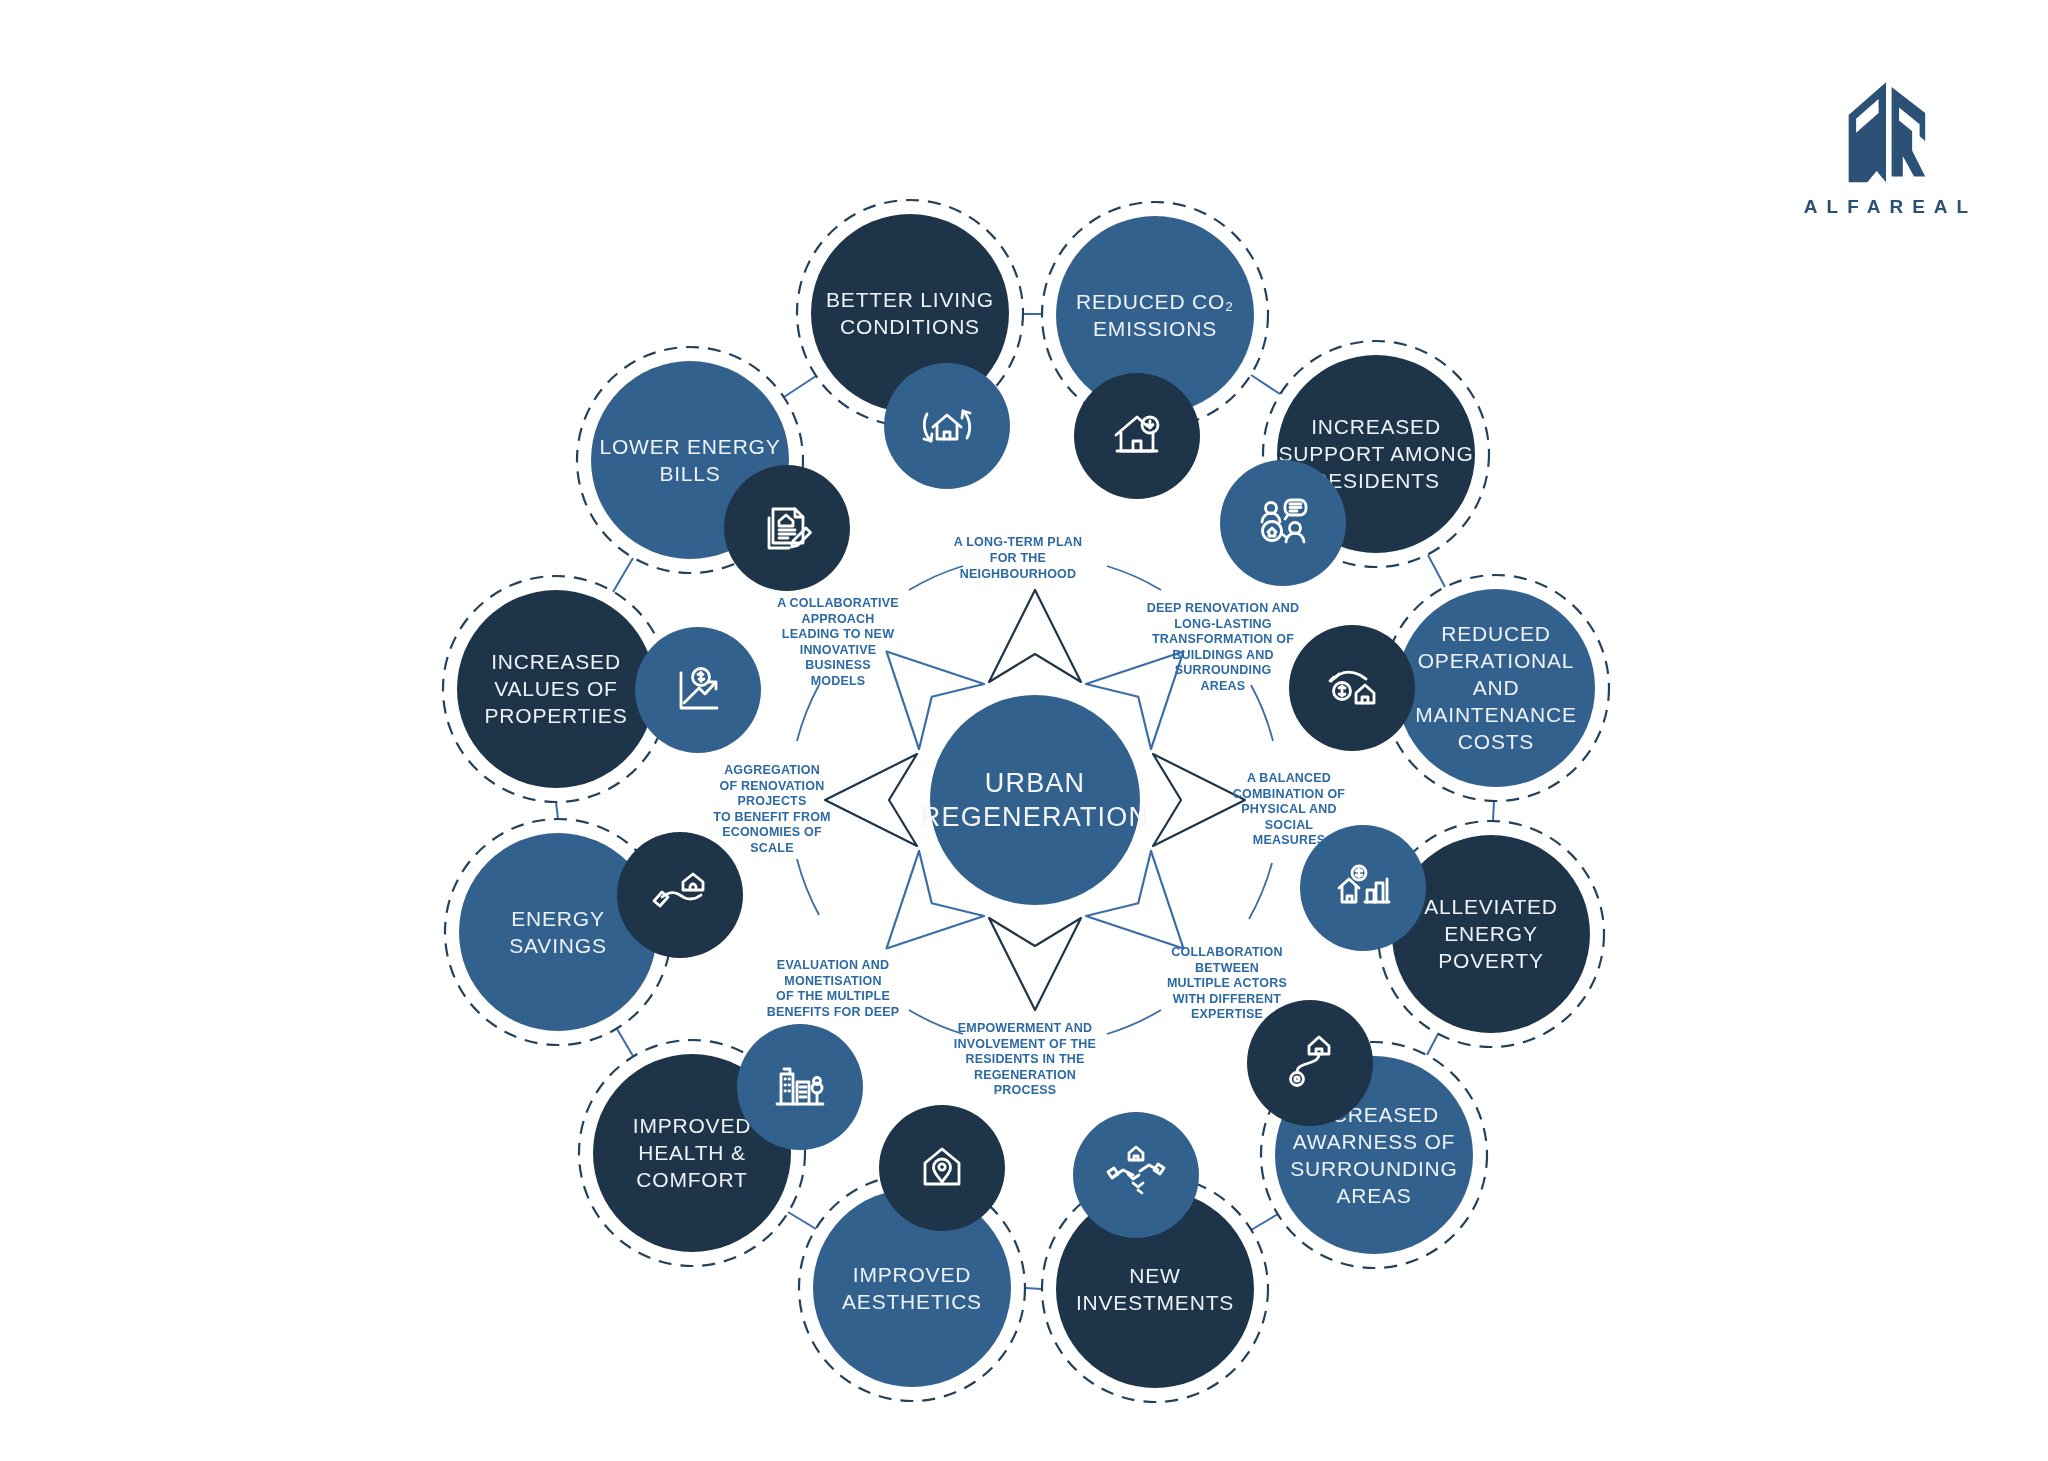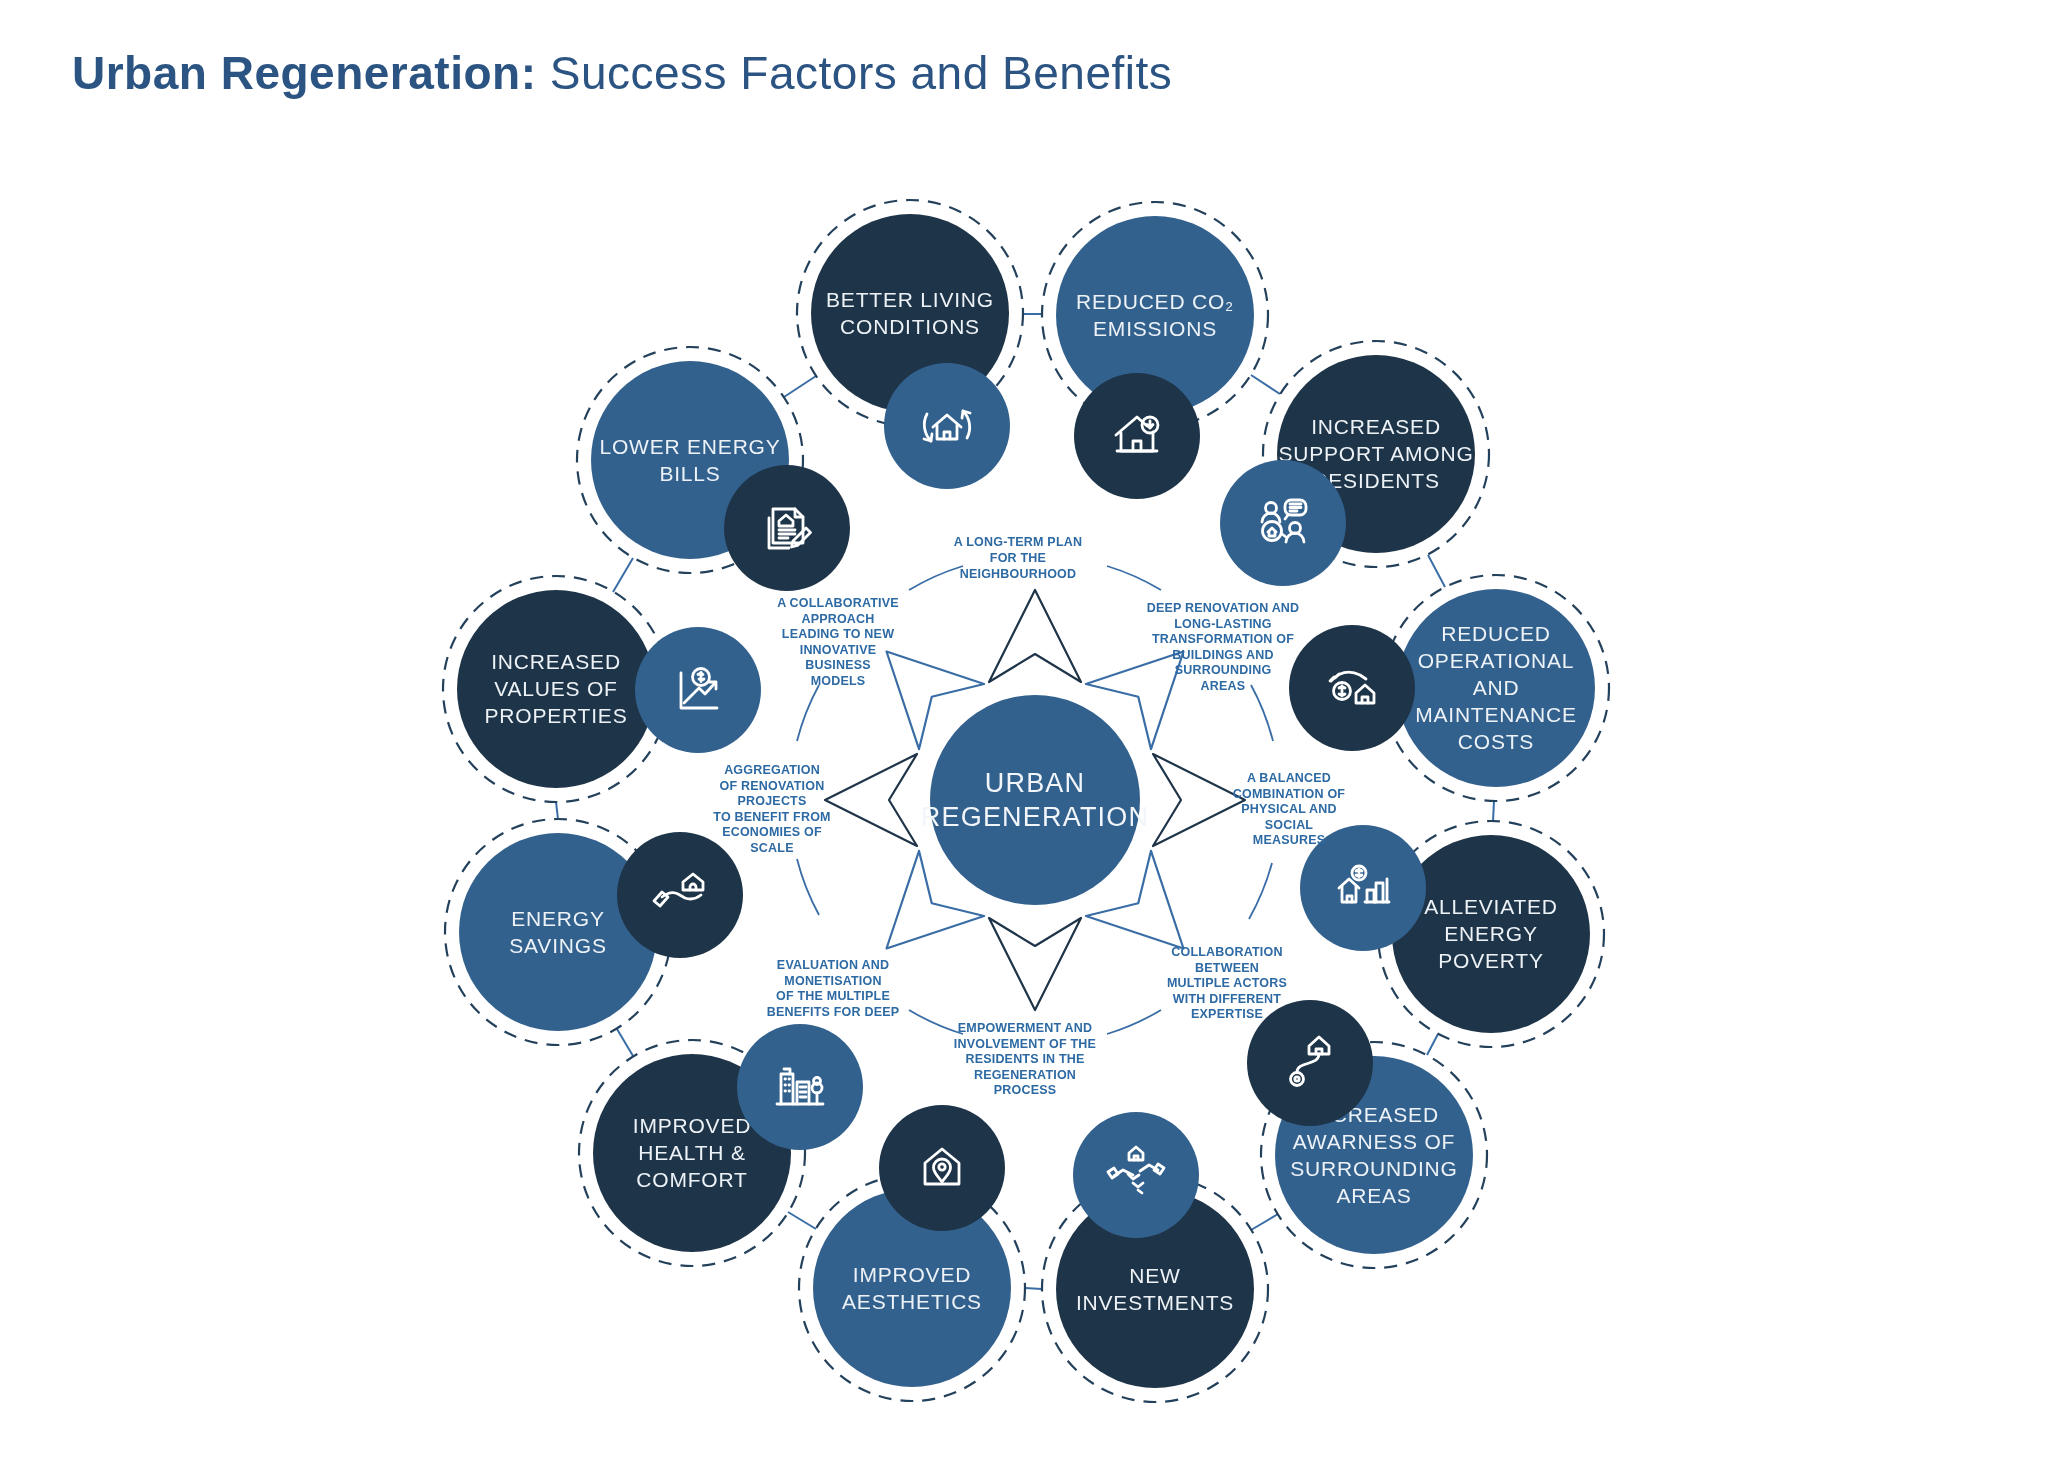--- a/index.html
+++ b/index.html
@@ -19,24 +19,30 @@
   .arc{fill:none;stroke:#3A6DA6;stroke-width:1.8;}
   .arrow-navy{fill:none;stroke:#1E3448;stroke-width:2.2;stroke-linejoin:round;}
   .arrow-blue{fill:none;stroke:#3A6DA6;stroke-width:2.2;stroke-linejoin:round;}
   .icon{stroke:#FFFFFF;stroke-width:2.8;fill:none;stroke-linecap:round;stroke-linejoin:round;}
 </style>
 </head>
 <body>
 
 <div class="page">
 
-  <div class="title">
-    <span class="bold">Urban Regeneration:</span><span class="reg"> Success Factors and Benefits</span>
+
+  <div class="logo">
+    <svg width="110" height="112" viewBox="0 0 100 120">
+      <path d="M10,118 V46 L50,11 V118 L40,106 L30,118 Z" fill="#2B5176"></path>
+      <path d="M18,50 L42,29 V44 L18,65 Z" fill="#FFFFFF"></path>
+      <path d="M56,16 L92,44 V74 L78,62 V84 L92,112 H80 L68,90 V112 H56 Z" fill="#2B5176"></path>
+      <path d="M64,38 L86,56 V70 L64,52 Z" fill="#FFFFFF"></path>
+    </svg>
+    <div class="logo-name">ALFAREAL</div>
   </div>
-
 
   <svg width="2048" height="1461" viewBox="0 0 2048 1461" style="position:absolute;left:0;top:0;">
 
     <g>
       <line class="conn" x1="1023" y1="314" x2="1042" y2="314"></line>
       <line class="conn" x1="1251" y1="375" x2="1280" y2="394"></line>
       <line class="conn" x1="1428" y1="555" x2="1445" y2="587"></line>
       <line class="conn" x1="1494" y1="801" x2="1493" y2="821"></line>
       <line class="conn" x1="1438" y1="1034" x2="1427" y2="1055"></line>
       <line class="conn" x1="1278" y1="1214" x2="1251" y2="1230"></line>

